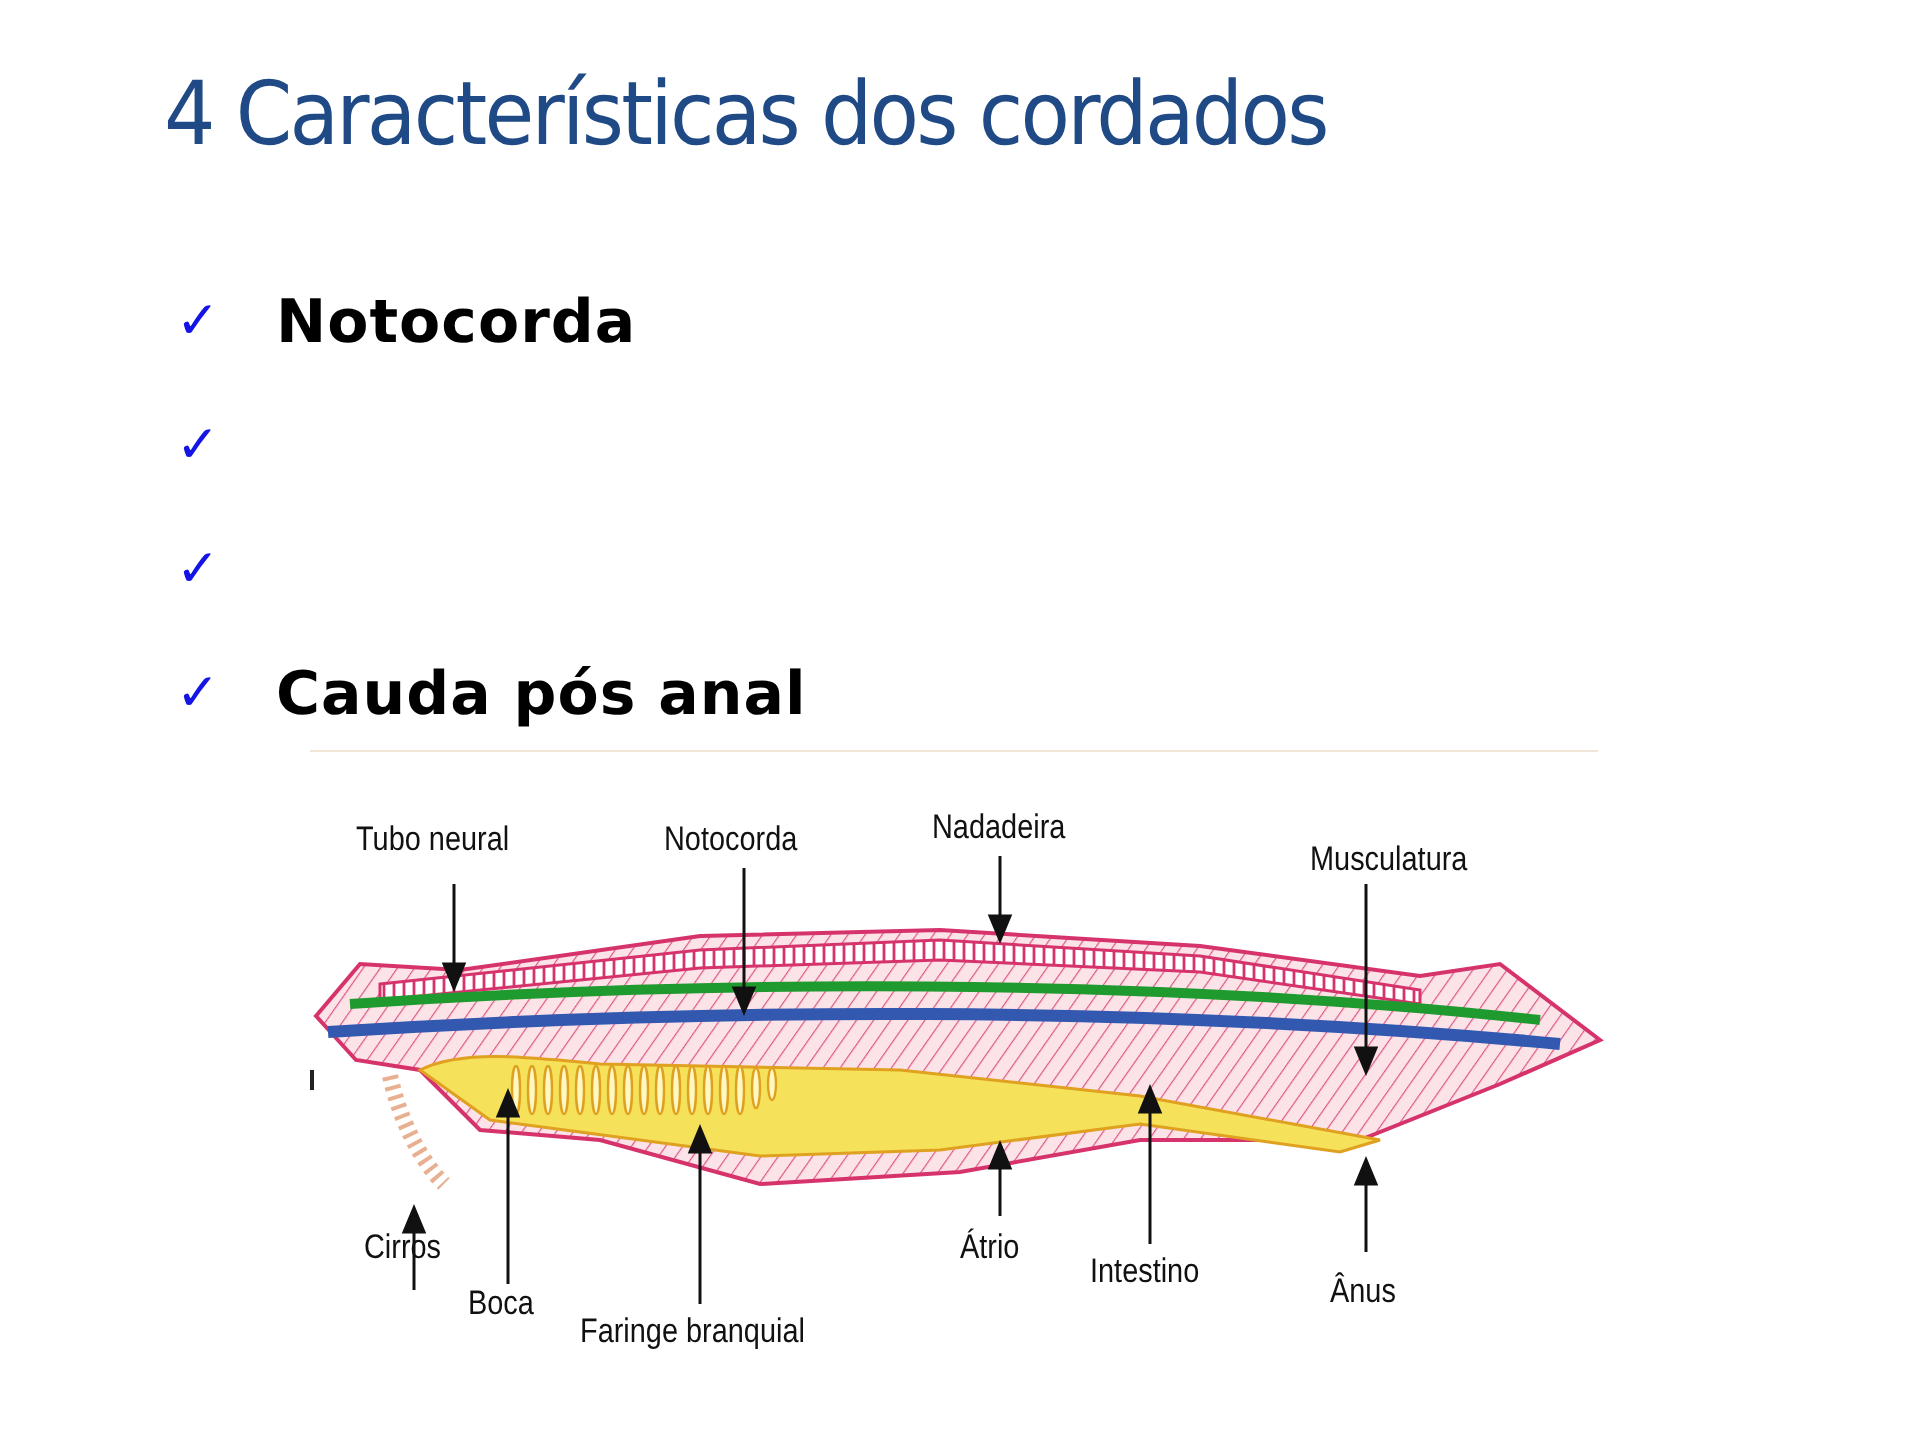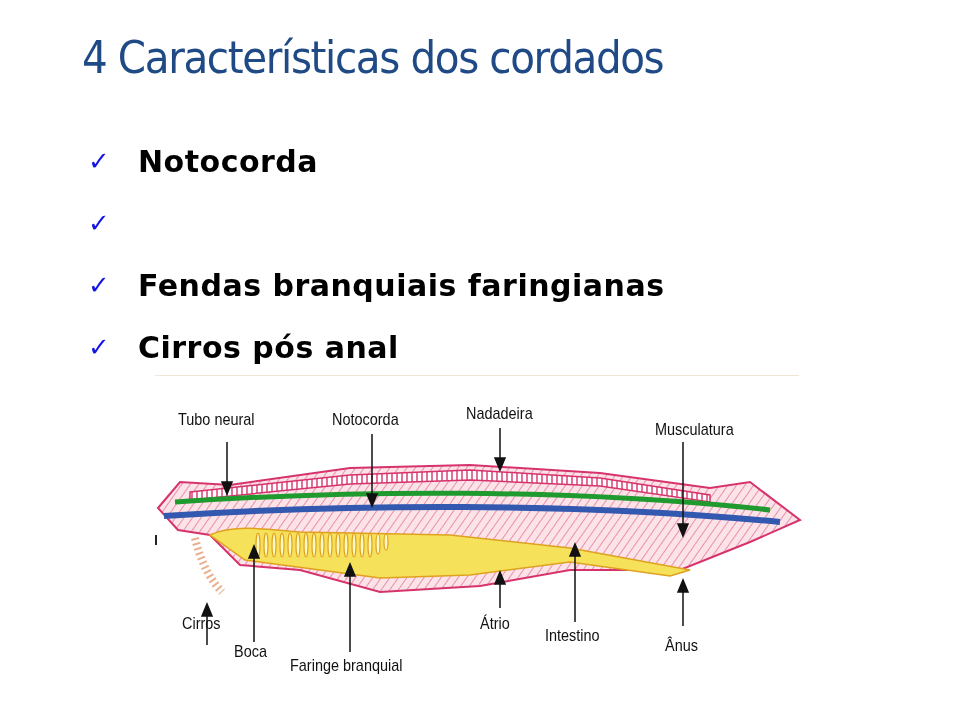--- a/index.html
+++ b/index.html
@@ -22,25 +22,24 @@
 <ul class="bullets">
   <li>
       <span class="check">✓</span>
       <span class="btext">Notocorda</span>
     </li>
   <li>
       <span class="check">✓</span>
     </li>
   <li>
       <span class="check">✓</span>
-      <span class="btext">Fendas branquiais faringianas</span>
     </li>
   <li>
       <span class="check">✓</span>
-      <span class="btext">Cirros pós anal</span>
+      <span class="btext">Cauda pós anal</span>
     </li>
 </ul>
 
 <div class="topline"></div>
 <div class="tick"></div>
 
 <div class="diagram">
   <svg width="660" height="320" viewBox="0 0 660 320">
     <defs>
       <pattern id="stripes" width="7" height="7" patternUnits="userSpaceOnUse" patternTransform="rotate(35)">

